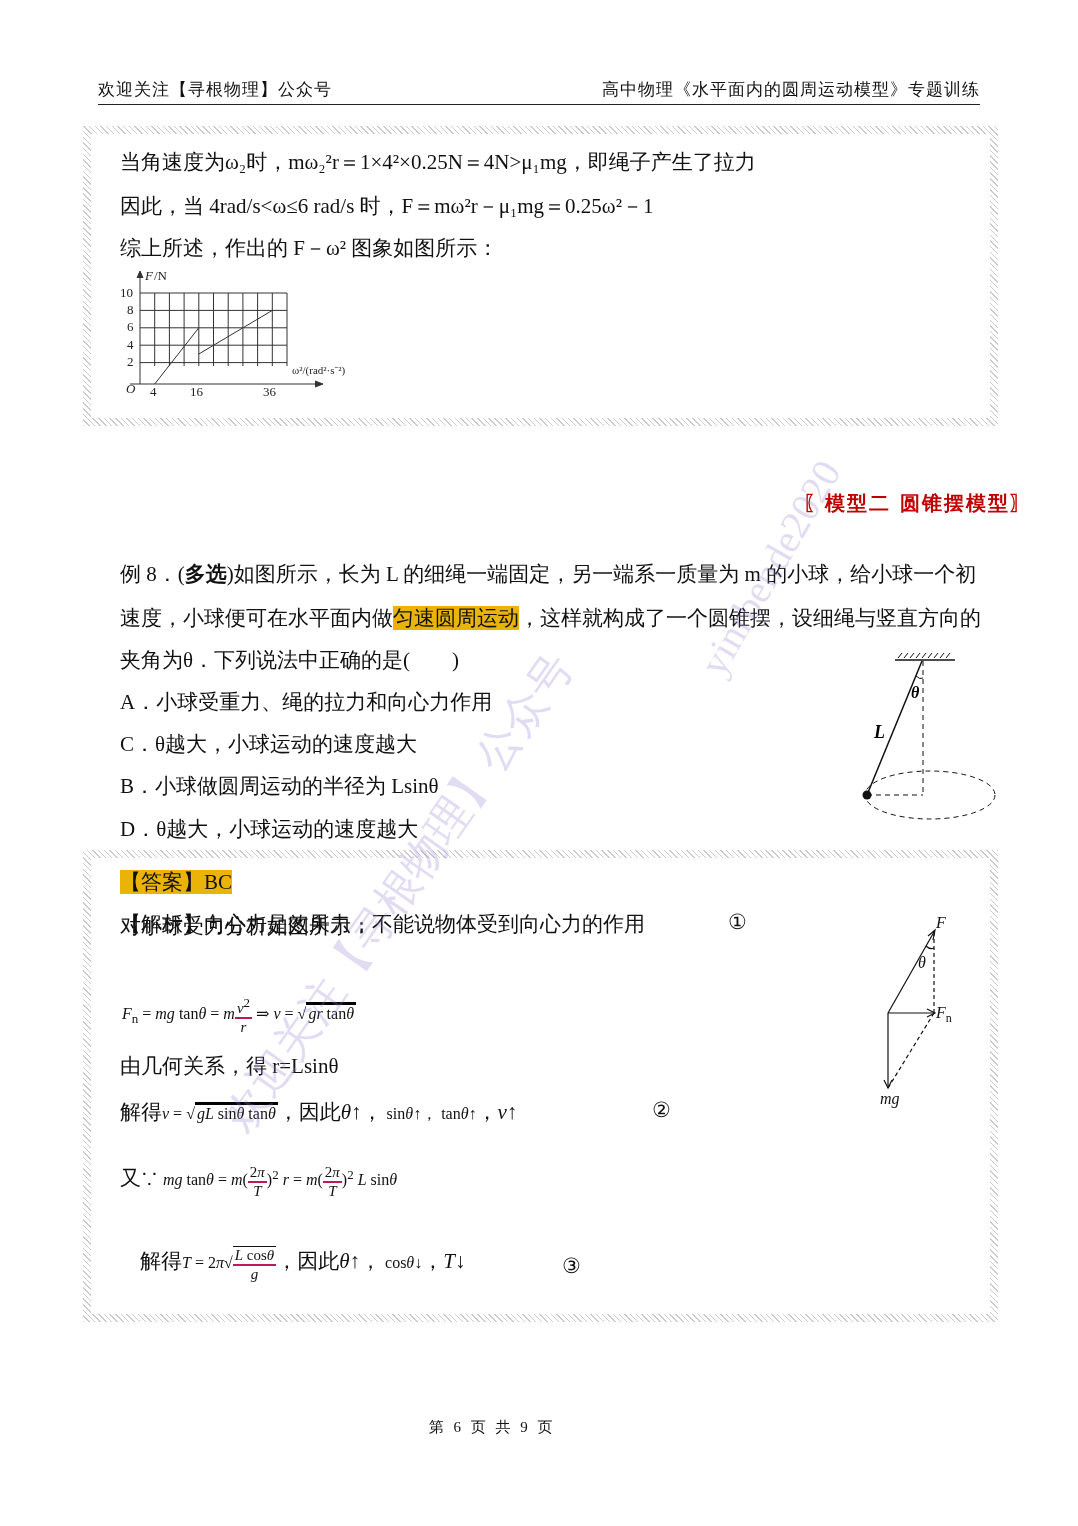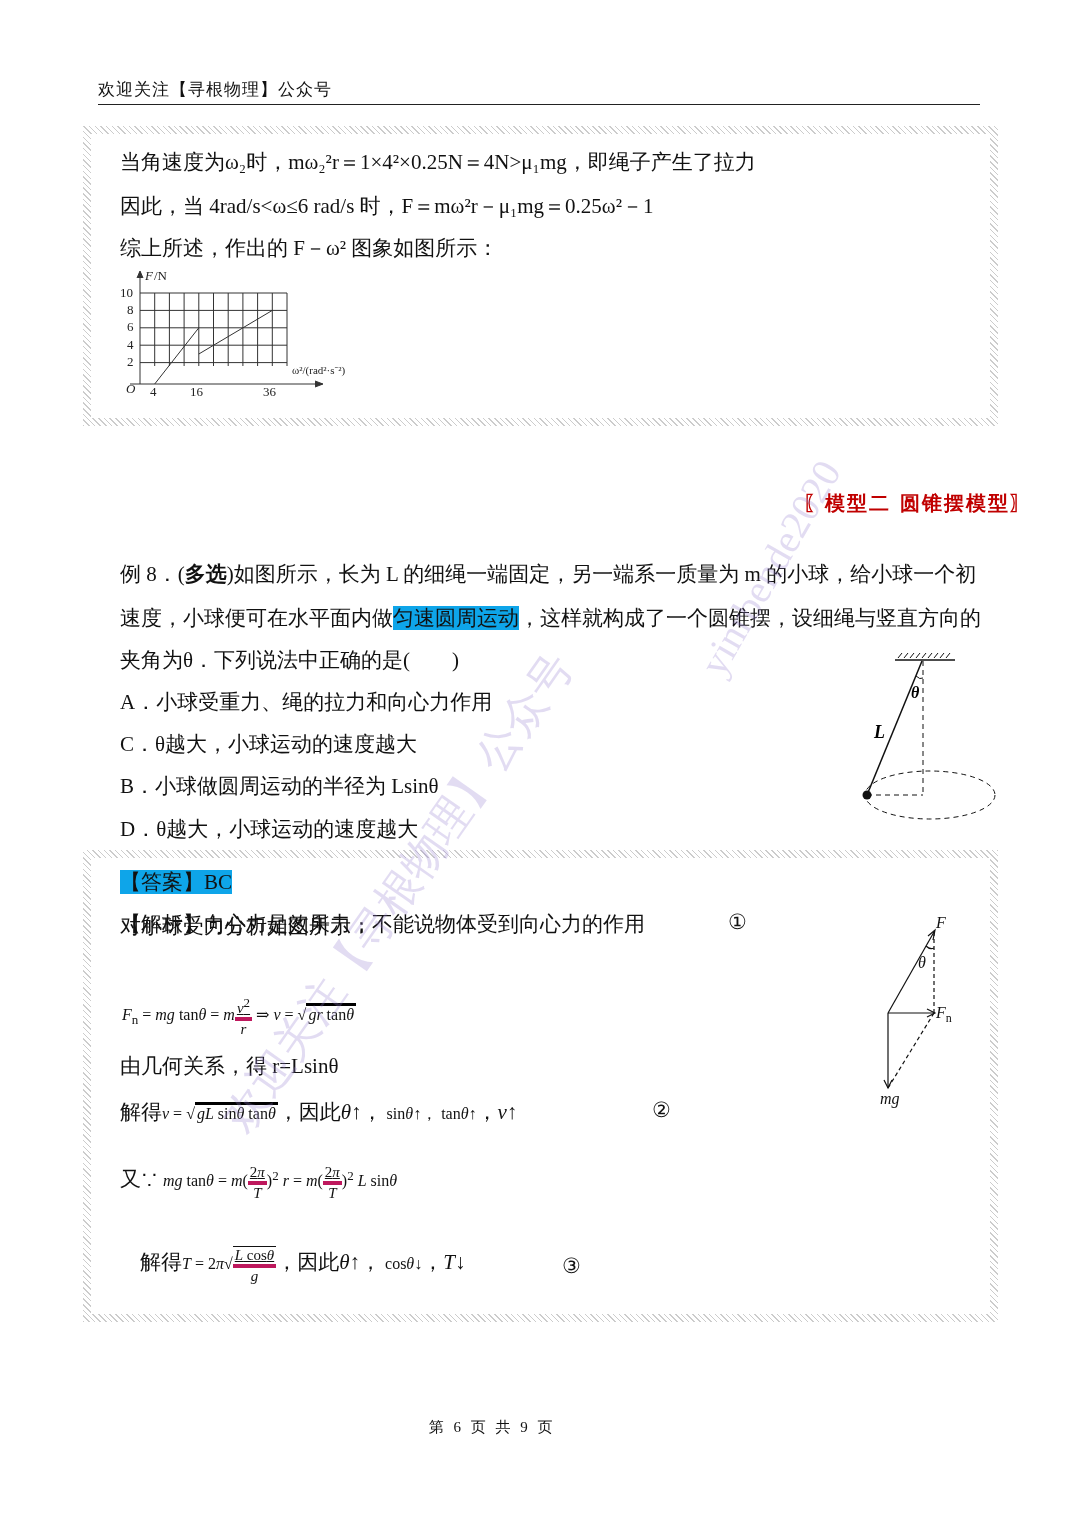--- a/index.html
+++ b/index.html
@@ -7,34 +7,35 @@
   .hdr{position:absolute;top:76px;left:98px;right:98px;height:28px;border-bottom:1.5px solid #222;font-size:17px;letter-spacing:1px;}
   .hdr .l{position:absolute;left:0;top:2px;}
   .hdr .r{position:absolute;right:0;top:2px;}
   .box{position:absolute;left:83px;width:915px;border:8px solid transparent;
        border-image: repeating-linear-gradient(45deg,#ccc 0 1px,#fff 1px 4px) 8;
        box-sizing:border-box;}
   .line{position:absolute;font-size:21px;white-space:nowrap;}
   i.m{font-style:italic;}
   sub,sup{font-size:13px;}
   .title{position:absolute;top:490px;left:0;width:1032px;text-align:right;color:#c00000;font-weight:bold;font-size:20px;letter-spacing:2px;font-family:"DejaVu Sans",sans-serif;}
-  .hl{background:#0ea5e9;}
+  .hl{background:#eab308;}
   .footer{position:absolute;top:1418px;width:984px;text-align:center;font-size:15px;letter-spacing:3px;}
   .wm{position:absolute;color:rgba(150,130,210,0.28);font-size:44px;transform-origin:left top;white-space:nowrap;pointer-events:none;}
   .frac{display:inline-block;vertical-align:middle;text-align:center;font-size:15px;line-height:1.1;}
   .frac span{display:block;}
-  .frac .num{border-bottom:4px solid #be185d;padding:0 2px;text-decoration:underline;}
+  .frac .num{border-bottom:2px solid #be185d;padding:0 2px;}
   .eq{font-size:16px;}
   .sqrt{border-top:3px solid #000000;padding:0 2px;}
 </style>
 </head>
 <body>
 
 <div class="hdr">
   <span class="l">欢迎关注【寻根物理】公众号</span>
+  <span class="r">高中物理《水平面内的圆周运动模型》专题训练</span>
 </div>
 
 <div class="box" style="top:126px;height:300px;"></div>
 <div class="line" style="top:148px;left:120px;">当角速度为ω₂时，mω₂²r＝1×4²×0.25N＝4N&gt;μ₁mg，即绳子产生了拉力</div>
 <div class="line" style="top:192px;left:120px;">因此，当 4rad/s&lt;ω≤6 rad/s 时，F＝mω²r－μ₁mg＝0.25ω²－1</div>
 <div class="line" style="top:234px;left:120px;">综上所述，作出的 F－ω² 图象如图所示：</div>
 
 <svg style="position:absolute;left:112px;top:266px;" width="270" height="136" viewBox="0 0 270 136">
   <g stroke="#333" stroke-width="1" fill="none">
 

